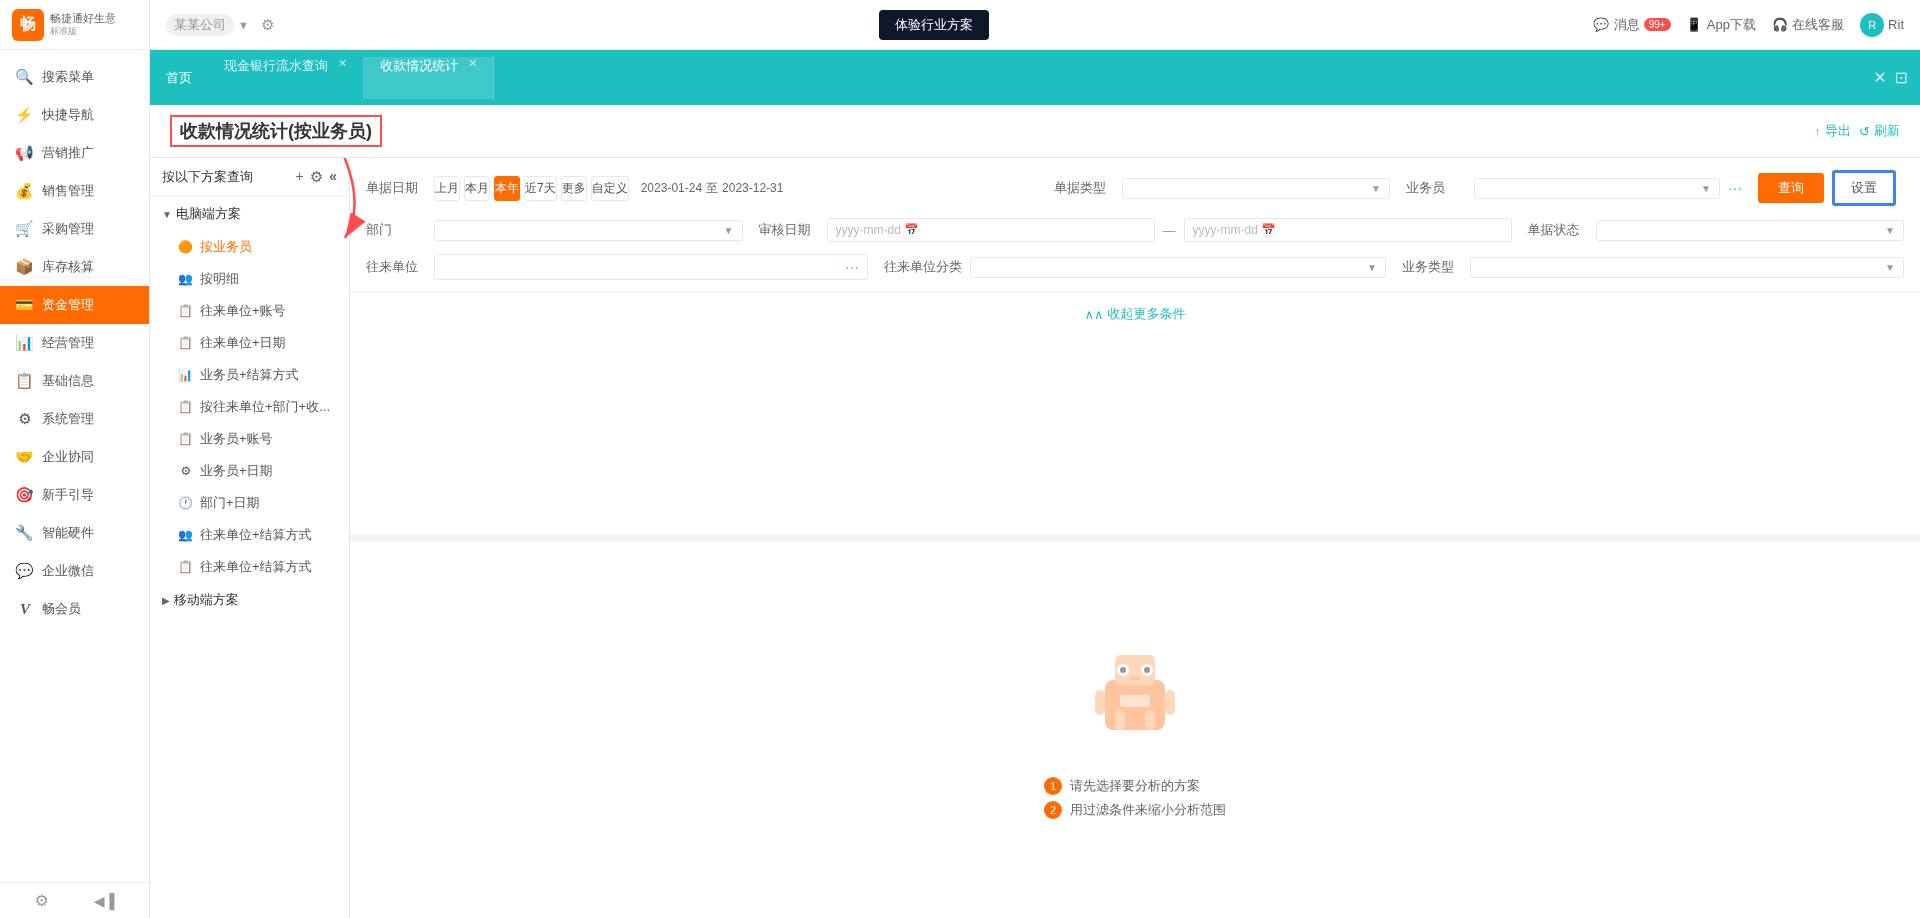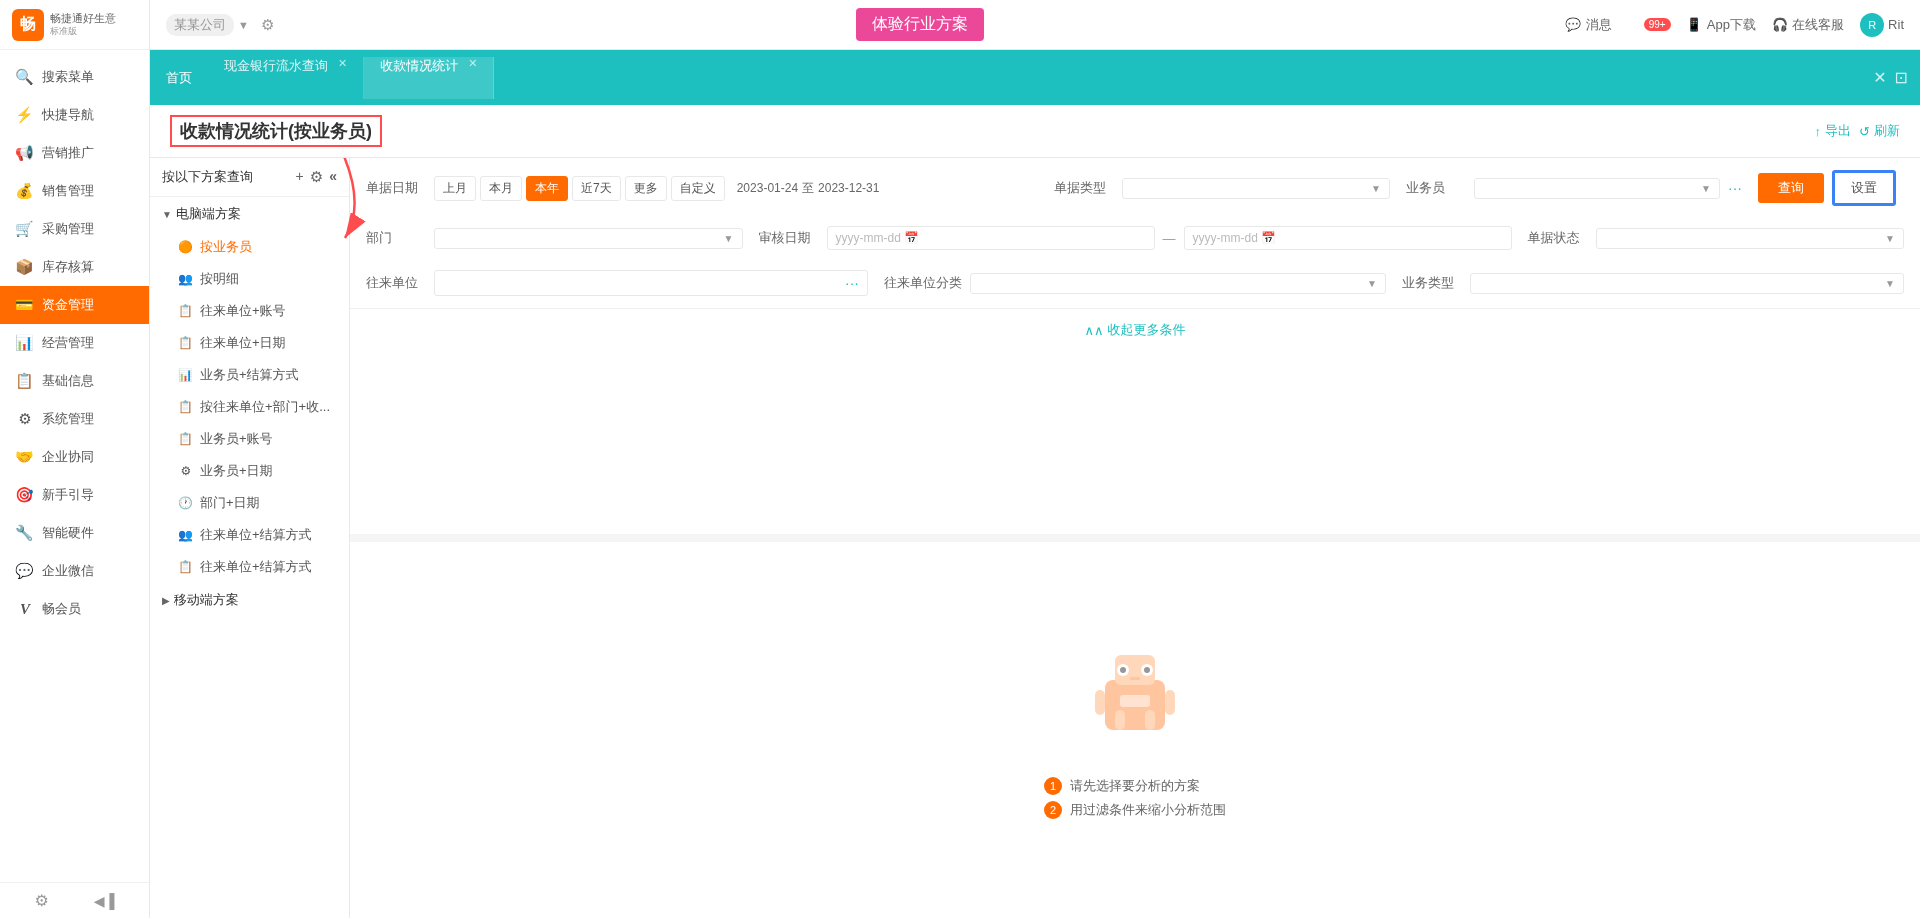--- a/index.html
+++ b/index.html
@@ -17,24 +17,24 @@
     .nav-item .nav-icon { width: 18px; height: 18px; display: flex; align-items: center; justify-content: center; font-size: 15px; }
     .sidebar-bottom { padding: 8px 0; border-top: 1px solid #f0f0f0; display: flex; align-items: center; justify-content: space-around; padding: 8px 12px; }
 
     
     .main { flex: 1; display: flex; flex-direction: column; height: 918px; overflow: hidden; }
 
     
     .top-header { height: 50px; background: #fff; border-bottom: 1px solid #e8e8e8; display: flex; align-items: center; justify-content: space-between; padding: 0 16px; flex-shrink: 0; }
     .header-left { display: flex; align-items: center; gap: 8px; }
     .header-breadcrumb { display: flex; align-items: center; gap: 4px; }
-    .header-trial-btn { background: #ec4899; color: white; border: none; padding: 6px 16px; border-radius: 4px; cursor: pointer; font-size: 16px; }
+    .header-trial-btn { background: #0f172a; color: white; border: none; padding: 6px 16px; border-radius: 4px; cursor: pointer; font-size: 13px; }
     .header-right { display: flex; align-items: center; gap: 16px; }
     .header-icon-btn { display: flex; align-items: center; gap: 4px; color: #666; cursor: pointer; font-size: 13px; }
-    .badge-red { background: #ff4d4f; color: white; border-radius: 10px; font-size: 10px; padding: 1px 5px; margin-left: 28px; }
+    .badge-red { background: #ff4d4f; color: white; border-radius: 10px; font-size: 10px; padding: 1px 5px; }
 
     
     .tab-bar { height: 55px; background: #1dbfbf; display: flex; align-items: center; padding: 0 0; flex-shrink: 0; position: relative; }
     .tab-item { height: 42px; display: flex; padding: 0 16px; cursor: pointer; color: rgba(255,255,255,0.85); font-size: 13px; gap: 6px; border-right: 1px solid rgba(255,255,255,0.2); }
     .tab-item.active { background: rgba(255,255,255,0.15); color: white; }
     .tab-item .tab-close { color: rgba(255,255,255,0.7); font-size: 11px; margin-left: 4px; }
     .tab-home { padding: 0 16px; color: white; font-size: 13px; display: flex; align-items: center; height: 42px; }
     .tab-bar-actions { position: absolute; right: 0; display: flex; align-items: center; gap: 8px; padding: 0 12px; }
     .tab-bar-action-btn { color: white; cursor: pointer; font-size: 16px; opacity: 0.8; }
 
@@ -56,26 +56,26 @@
     .scheme-panel-icons { display: flex; gap: 6px; }
     .scheme-icon-btn { color: #666; cursor: pointer; font-size: 14px; }
     .scheme-group { }
     .scheme-group-header { padding: 8px 12px; display: flex; align-items: center; gap: 4px; color: #333; font-size: 13px; cursor: pointer; }
     .scheme-item { padding: 7px 12px 7px 28px; display: flex; align-items: center; gap: 6px; cursor: pointer; color: #555; font-size: 13px; }
     .scheme-item.active { color: #ff6b00; }
     .scheme-item-icon { width: 16px; height: 16px; display: flex; align-items: center; justify-content: center; font-size: 12px; }
 
     
     .filter-area { flex: 1; background: #fff; display: flex; flex-direction: column; }
-    .filter-rows { padding: 12px 16px; display: flex; flex-direction: column; gap: 20px; }
+    .filter-rows { padding: 12px 16px; display: flex; flex-direction: column; gap: 12px; }
     .filter-row { display: flex; align-items: center; gap: 16px; }
     .filter-item { display: flex; align-items: center; gap: 8px; flex: 1; }
     .filter-label { color: #666; font-size: 13px; white-space: nowrap; min-width: 60px; }
     .filter-date-group { display: flex; align-items: center; gap: 4px; }
-    .date-preset-btn { padding: 3px 8px; border: 1px solid #e8e8e8; border-radius: 3px; cursor: pointer; font-size: 12px; color: #555; background: #fff; }
+    .date-preset-btn { padding: 3px 0; border: 1px solid #e8e8e8; border-radius: 3px; cursor: pointer; font-size: 12px; color: #555; background: #fff; }
     .date-preset-btn.active { background: #ff6b00; color: white; border-color: #ff6b00; }
     .date-range { display: flex; align-items: center; gap: 4px; color: #666; font-size: 12px; margin-left: 8px; }
     .filter-select { border: 1px solid #e8e8e8; border-radius: 3px; padding: 4px 8px; display: flex; align-items: center; justify-content: space-between; min-width: 160px; cursor: pointer; }
     .filter-select-arrow { color: #999; font-size: 10px; }
     .filter-input { border: 1px solid #e8e8e8; border-radius: 3px; padding: 4px 8px; display: flex; align-items: center; gap: 4px; min-width: 160px; color: #bbb; font-size: 12px; }
     .filter-dash { color: #999; }
     .filter-calendar { color: #999; cursor: pointer; }
     .filter-actions { display: flex; align-items: center; gap: 8px; padding-right: 8px; }
     .query-btn { background: #ff6b00; color: white; border: none; padding: 6px 20px; border-radius: 3px; cursor: pointer; font-size: 13px; }
     .setting-btn { background: #fff; color: #555; border: 3px solid #3b82f6; padding: 6px 16px; border-radius: 3px; cursor: pointer; font-size: 13px; }

